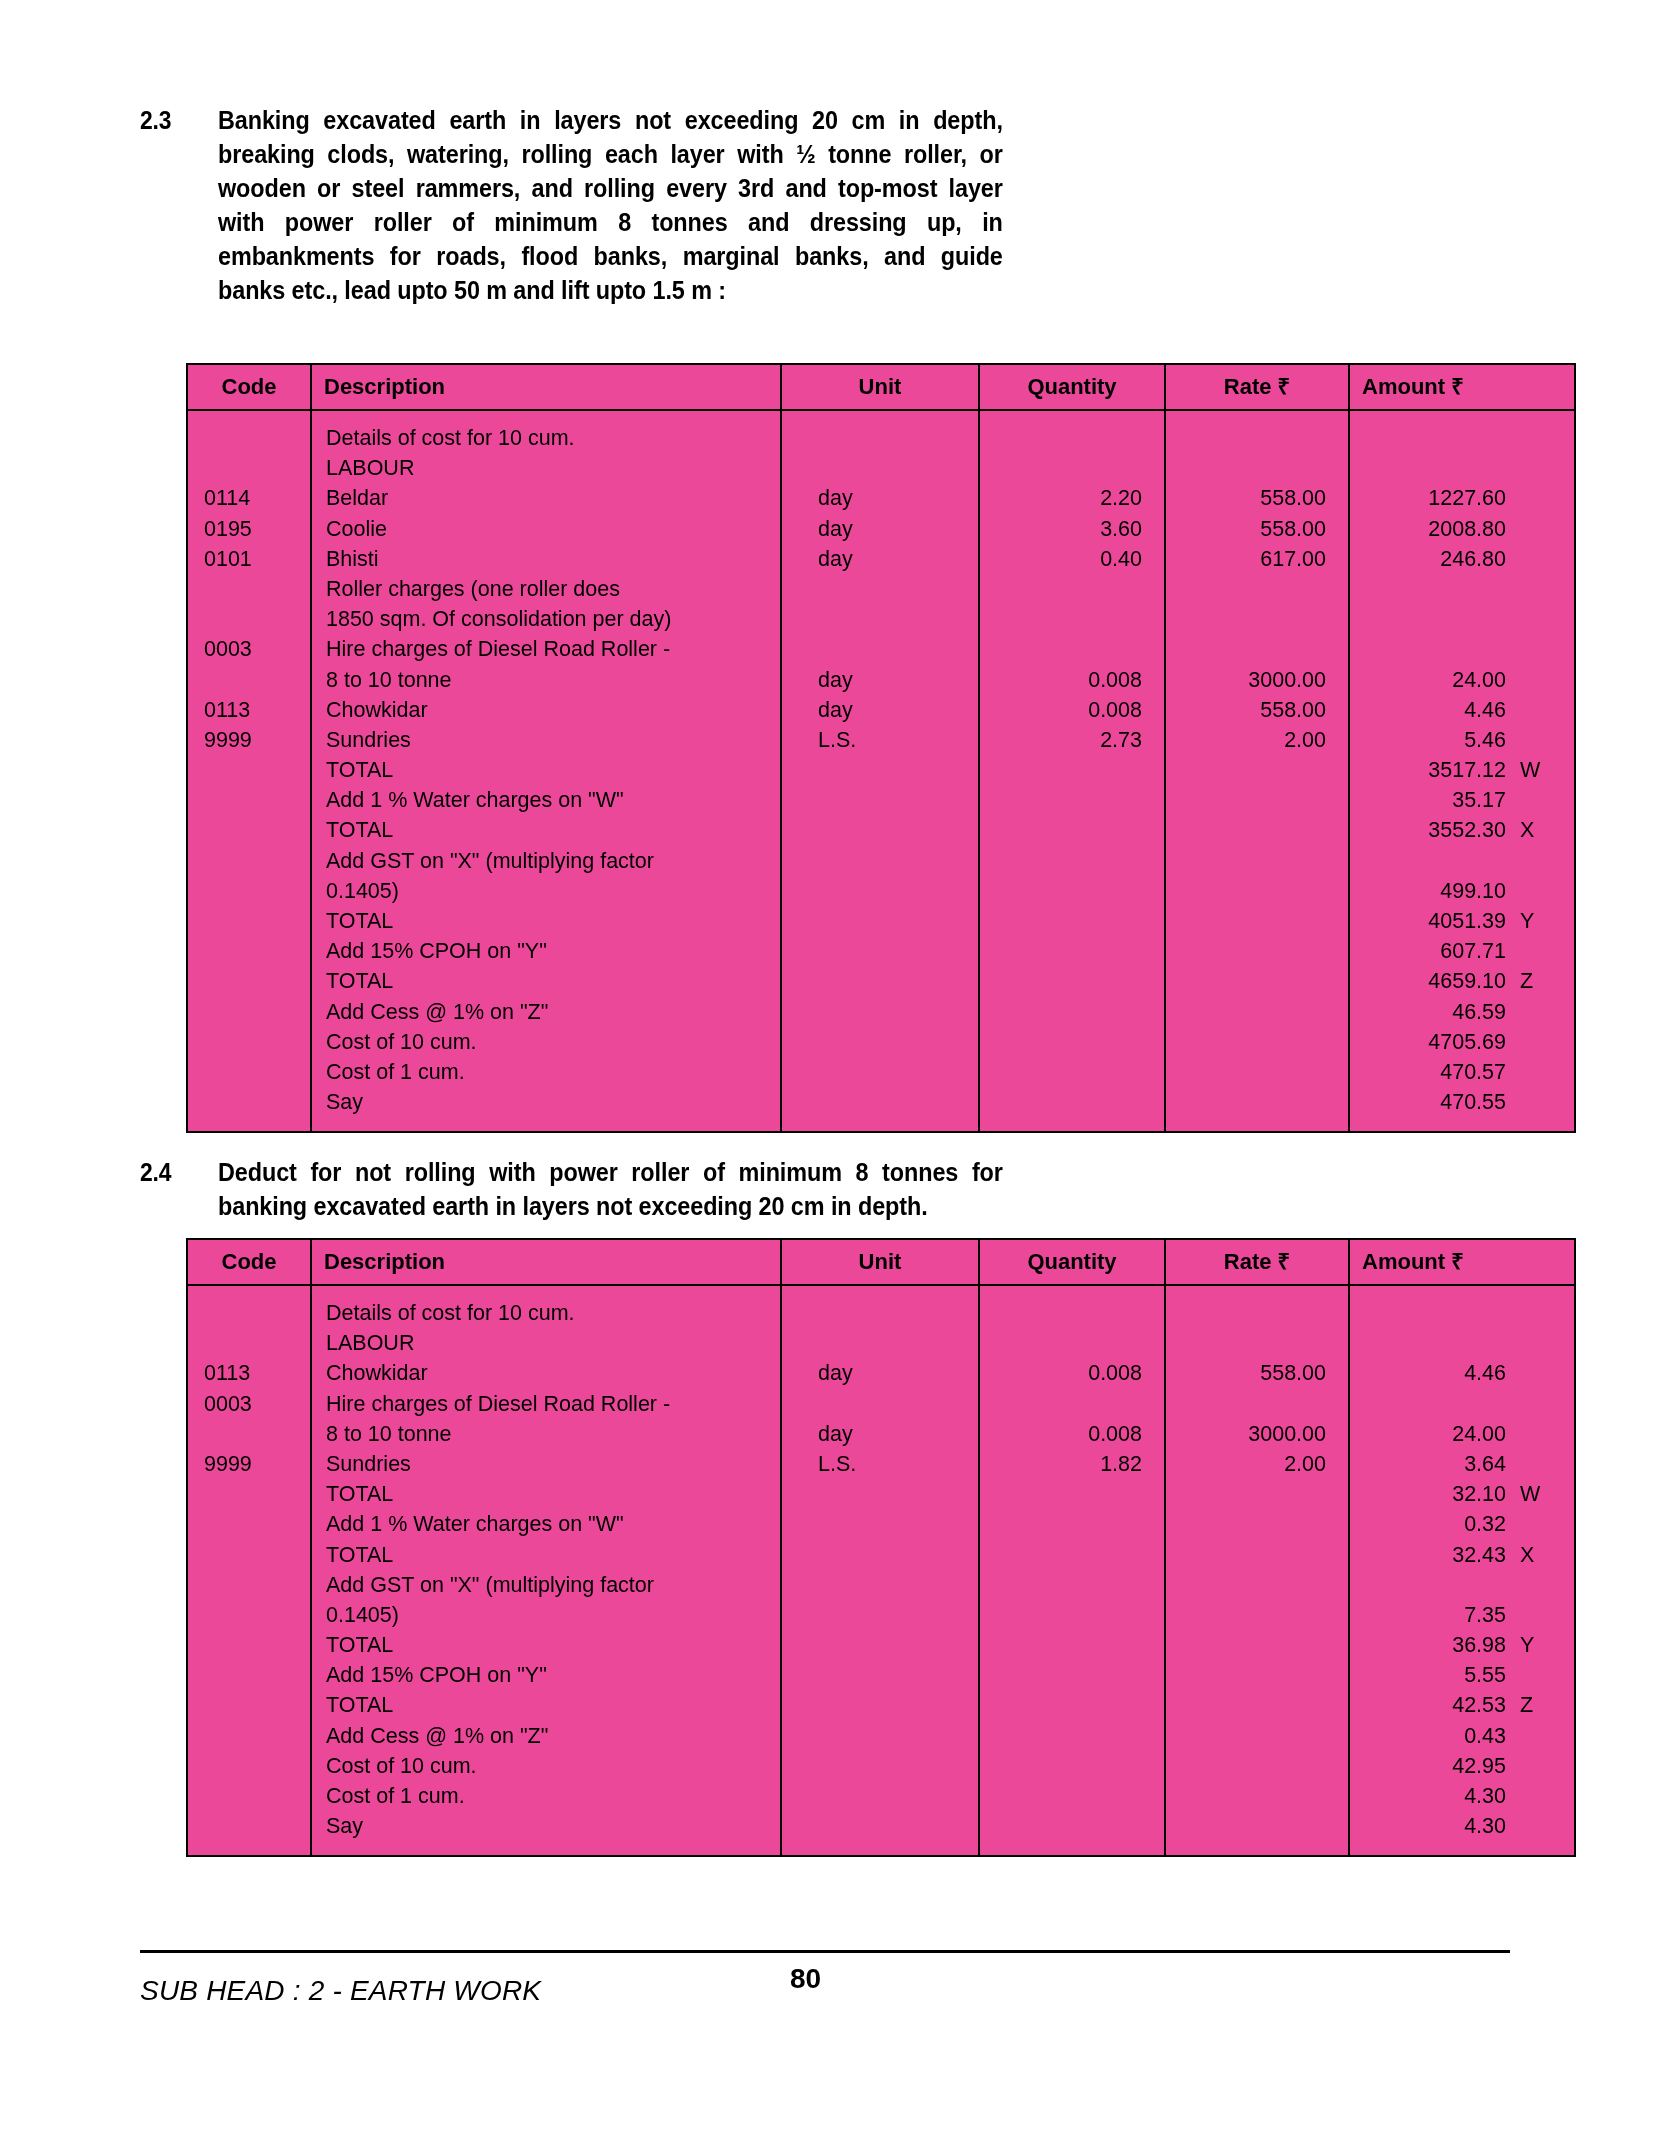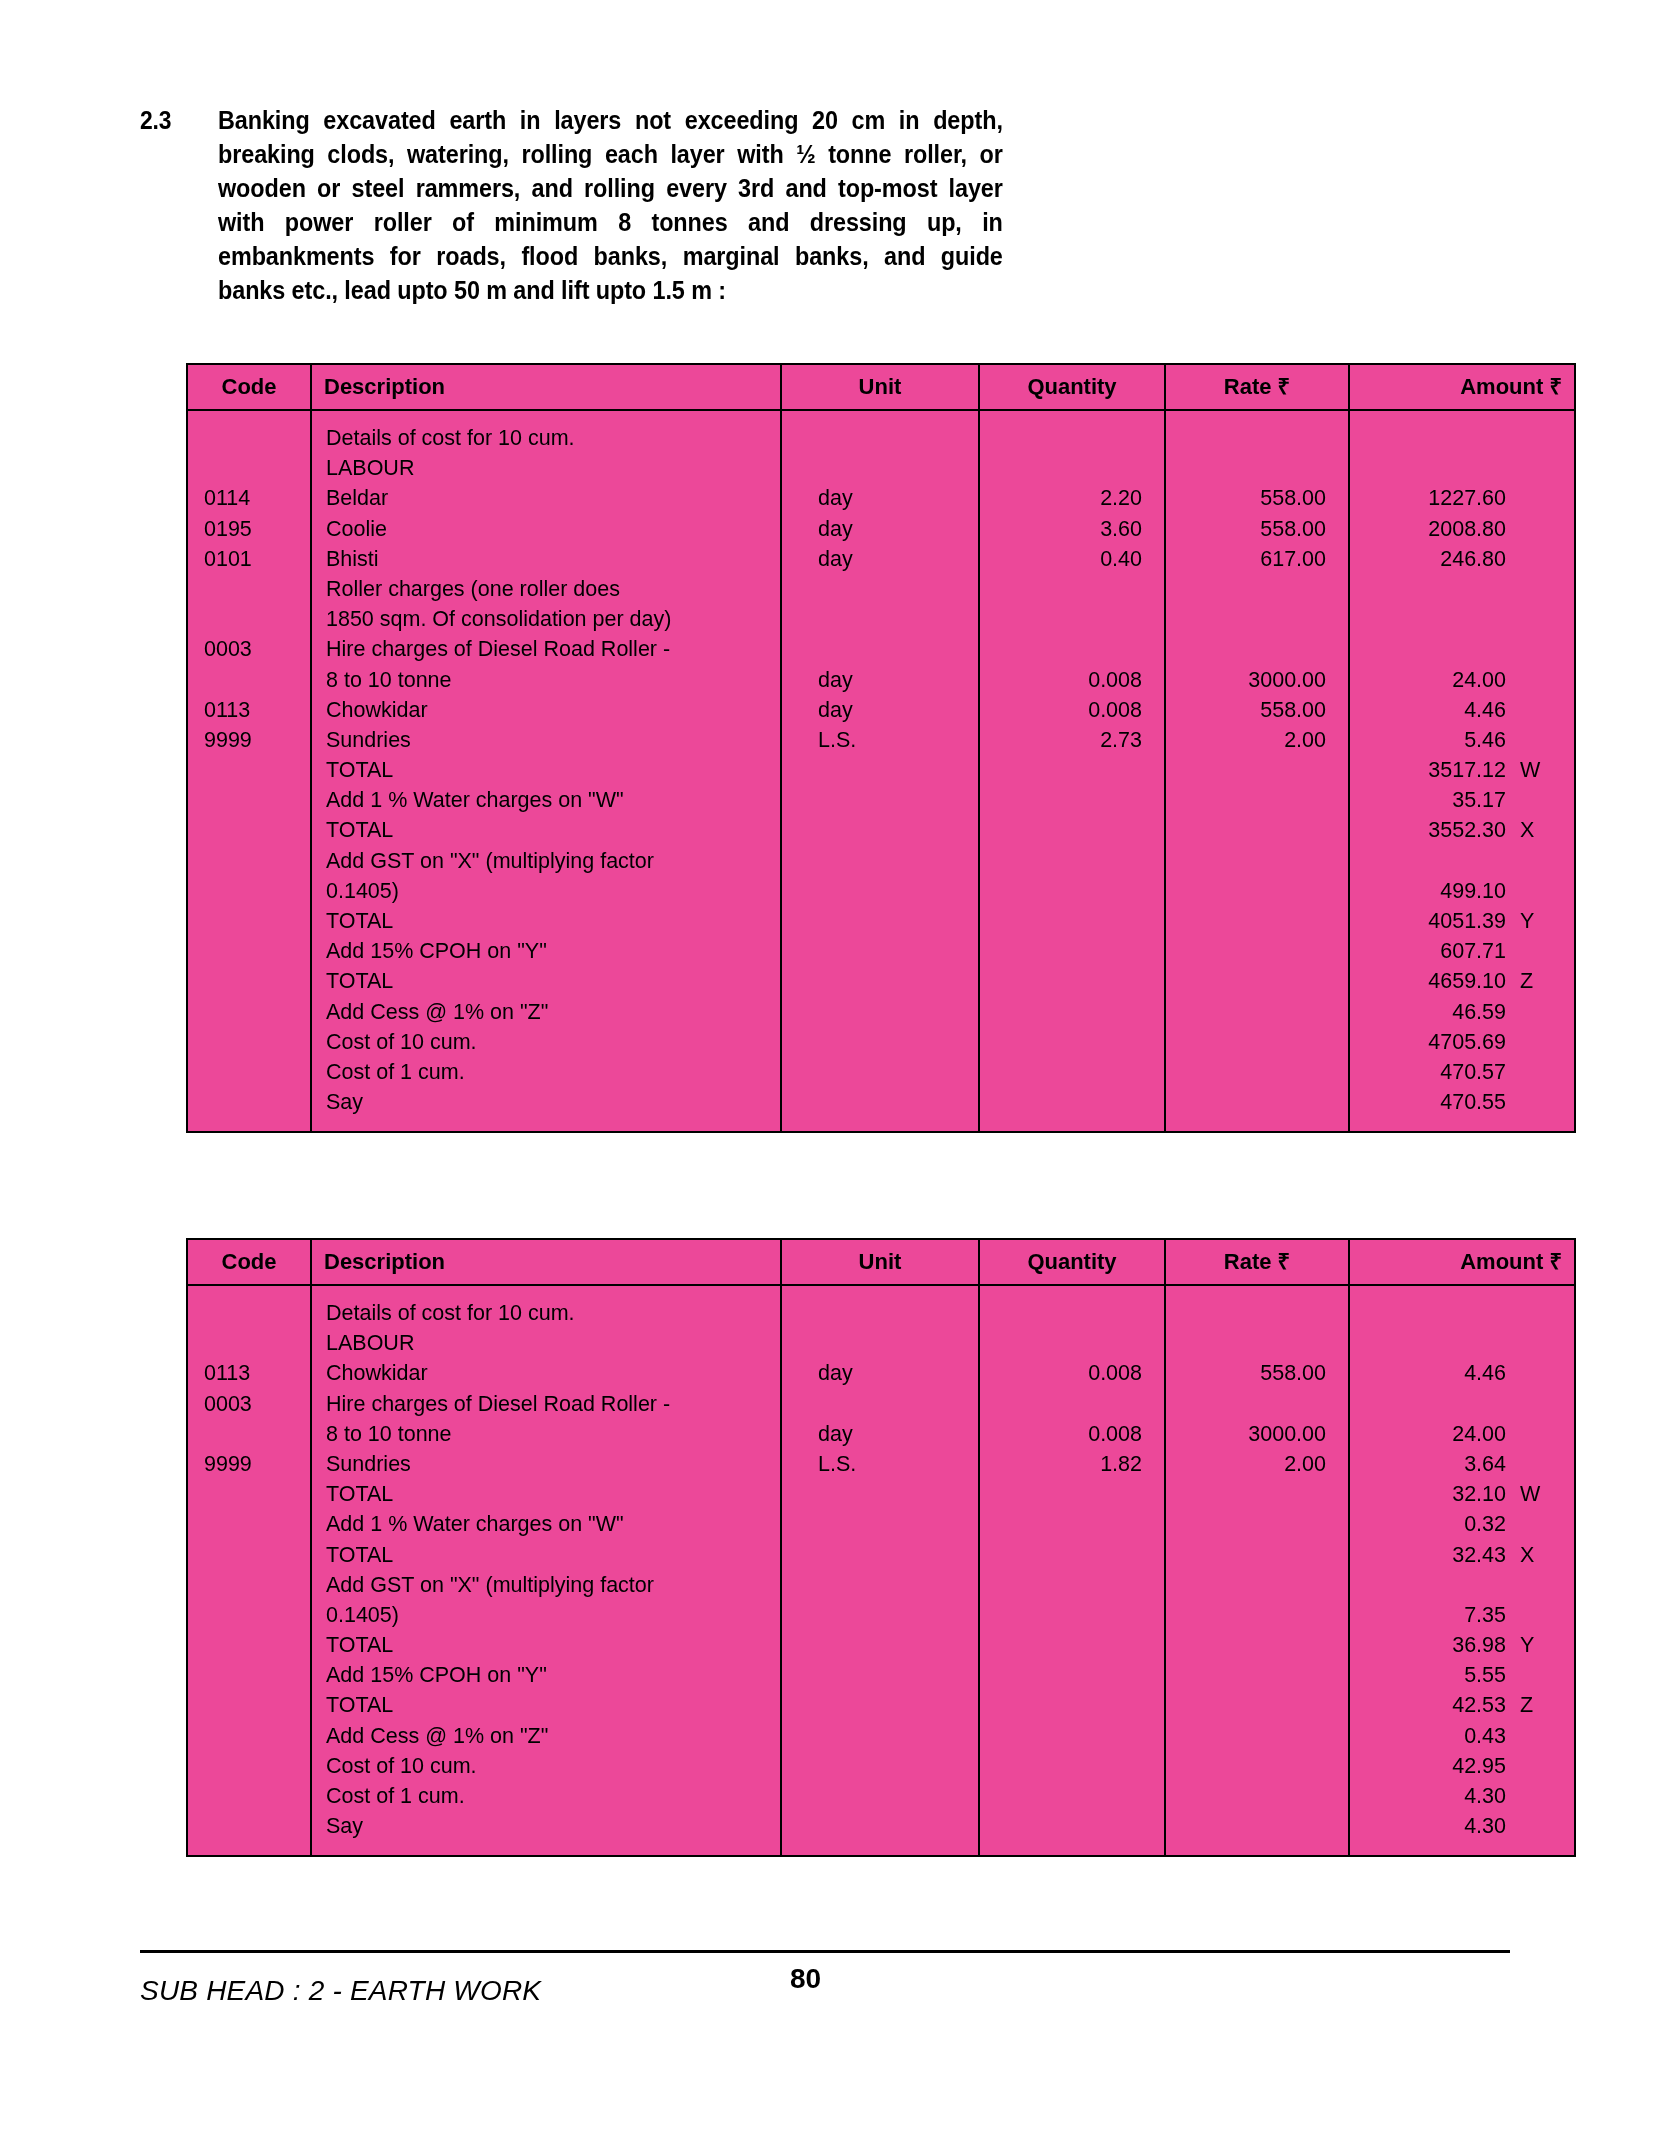--- a/index.html
+++ b/index.html
@@ -68,21 +68,21 @@
     font-size: 22px;
     height: 44px;
     line-height: 44px;
     padding: 0 12px;
   }
   .th-code      { width: 98px;  text-align: center; }
   .th-desc      { width: 444px; text-align: left; }
   .th-unit      { width: 172px; text-align: center; }
   .th-qty       { width: 160px; text-align: center; }
   .th-rate      { width: 158px; text-align: center; }
-  .th-amt       { width: 200px; text-align: right; }
+  .th-amt       { width: 200px; text-align: left; }
 
   table.cost tbody td {
     line-height: 30.2px;
     padding: 0;
   }
   .cell-inner {
     padding-top: 12px;
     padding-bottom: 14px;
   }
   .col-code  { text-align: left;  padding-left: 16px; }
@@ -271,20 +271,24 @@
               <span class="amt-row"><span class="amt-val">46.59</span><span class="amt-tag">&nbsp;</span></span>
               <span class="amt-row"><span class="amt-val">4705.69</span><span class="amt-tag">&nbsp;</span></span>
               <span class="amt-row"><span class="amt-val">470.57</span><span class="amt-tag">&nbsp;</span></span>
               <span class="amt-row"><span class="amt-val">470.55</span><span class="amt-tag">&nbsp;</span></span>
             </div>
         </td>
       </tr>
     </tbody>
   </table>
 
+  <div class="section" style="left:140px; top:1155px; width:950px;">
+    <div class="sec-num">2.4</div>
+    <div class="sec-body" style="width:1060px;">Deduct for not rolling with power roller of minimum 8 tonnes for banking excavated earth in layers not exceeding 20 cm in depth.</div>
+  </div>
 
   <table class="cost" style="left:186px; top:1238px; width:1286px;">
     <thead>
       <tr>
         <th class="th-code">Code</th>
         <th class="th-desc">Description</th>
         <th class="th-unit">Unit</th>
         <th class="th-qty">Quantity</th>
         <th class="th-rate">Rate ₹</th>
         <th class="th-amt">Amount ₹</th>

